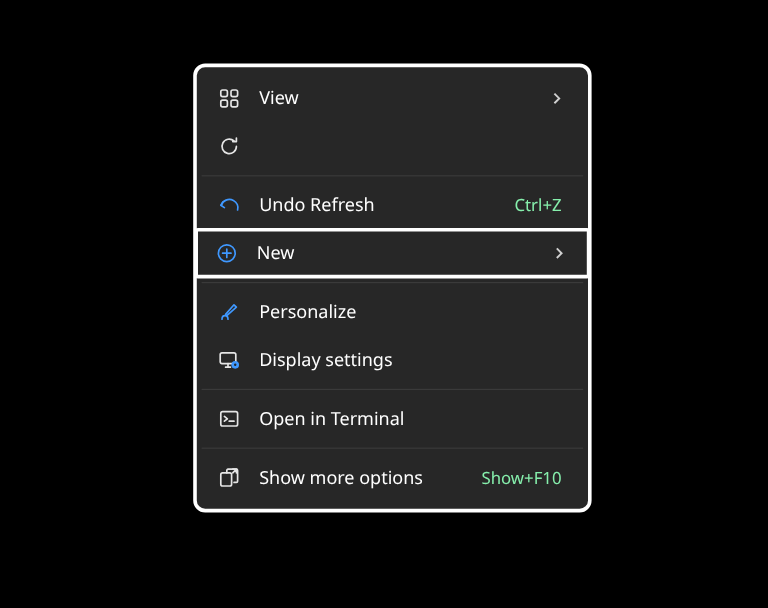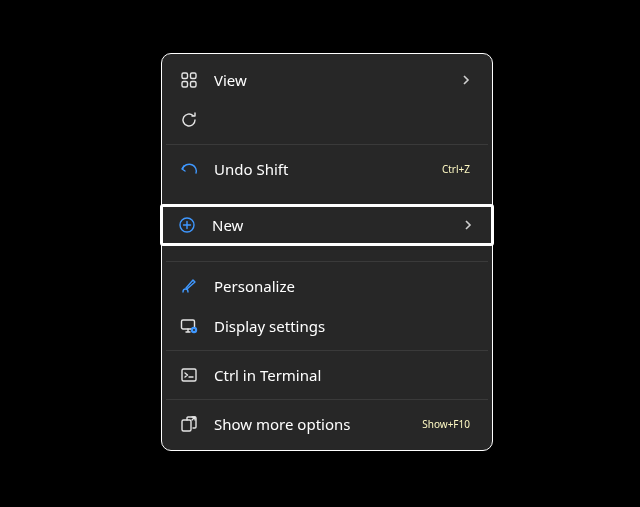--- a/index.html
+++ b/index.html
@@ -3,56 +3,56 @@
   <meta charset="utf-8">
   <style>
     * { box-sizing: border-box; margin: 0; padding: 0; }
     html, body { width: 640px; height: 507px; background: #000; overflow: hidden; font-family: "Segoe UI", system-ui, sans-serif; }
     .menu {
       position: absolute;
       left: 161px;
       top: 53px;
       width: 332px;
       background: #272727;
-      border: 1px solid #ffffff;
+      border: 3px solid #ffffff;
       border-radius: 10px;
       padding: 6px 0;
       box-shadow: 0 8px 24px rgba(0,0,0,0.6);
     }
     .item {
       display: flex;
       align-items: center;
       height: 40px;
       padding: 0 16px;
       color: #ffffff;
       font-size: 15px;
       font-weight: 400;
       border-radius: 4px;
       margin: 0 2px;
       position: relative;
     }
     .item.highlight {
       outline: 3px solid #ffffff;
       outline-offset: -2px;
       border-radius: 2px;
-      margin: 16px -1px;
+      margin: 0 -1px;
       padding: 0 17px;
     }
     .ic {
       width: 18px;
       height: 18px;
       margin-right: 16px;
       display: inline-flex;
       align-items: center;
       justify-content: center;
       flex-shrink: 0;
     }
     .ic svg { width: 18px; height: 18px; stroke: #e5e5e5; fill: none; stroke-width: 1.4; stroke-linecap: round; stroke-linejoin: round; }
     .label { flex: 1; }
-    .hint { color: #fef9c3; font-size: 10px; margin-left: auto; padding-right: 4px; }
+    .hint { color: #86efac; font-size: 14px; margin-left: auto; padding-right: 4px; }
     .chev { width: 12px; height: 12px; margin-left: auto; margin-right: 2px; display: inline-flex; align-items: center; }
     .chev svg { width: 12px; height: 12px; stroke: #cfcfcf; fill: none; stroke-width: 1.6; }
     .sep { height: 1px; background: #3a3a3a; margin: 4px 4px; }
     .accent svg { stroke: #3f98ff; }
     .accent-gear .gear-dot { fill: #3f98ff; stroke: none; }
     .accent-mon .mon-rect { stroke: #e5e5e5; }
   </style>
 </head>
 <body>
 
@@ -87,21 +87,21 @@
 
   <div class="sep"></div>
 
   <div class="item">
     <span class="ic accent">
       <svg viewBox="0 0 18 18">
           <path d="M4 6l-2 3 3 2"></path>
           <path d="M2.5 9c1-4 6-6 10-4 3 1.5 4.5 5 3.5 8"></path>
         </svg>
     </span>
-    <span class="label">Undo Shift</span>
+    <span class="label">Undo Refresh</span>
     <span class="hint">Ctrl+Z</span>
   </div>
 
   <div class="item highlight">
     <span class="ic accent">
       <svg viewBox="0 0 18 18">
           <circle cx="9" cy="9" r="7"></circle>
           <path d="M9 5.5v7M5.5 9h7"></path>
         </svg>
     </span>
@@ -139,21 +139,21 @@
 
   <div class="sep"></div>
 
   <div class="item">
     <span class="ic">
       <svg viewBox="0 0 18 18">
           <rect x="2" y="3" width="14" height="12" rx="1.5"></rect>
           <path d="M5 7l2.5 2L5 11M9 11h4"></path>
         </svg>
     </span>
-    <span class="label">Ctrl in Terminal</span>
+    <span class="label">Open in Terminal</span>
   </div>
 
   <div class="sep"></div>
 
   <div class="item">
     <span class="ic">
       <svg viewBox="0 0 18 18">
           <rect x="2" y="5" width="9" height="11" rx="1.5"></rect>
           <path d="M7 5V3a1 1 0 0 1 1-1h7a1 1 0 0 1 1 1v9a1 1 0 0 1-1 1h-2"></path>
           <path d="M12 5l3-3M15 5V2h-3"></path>

